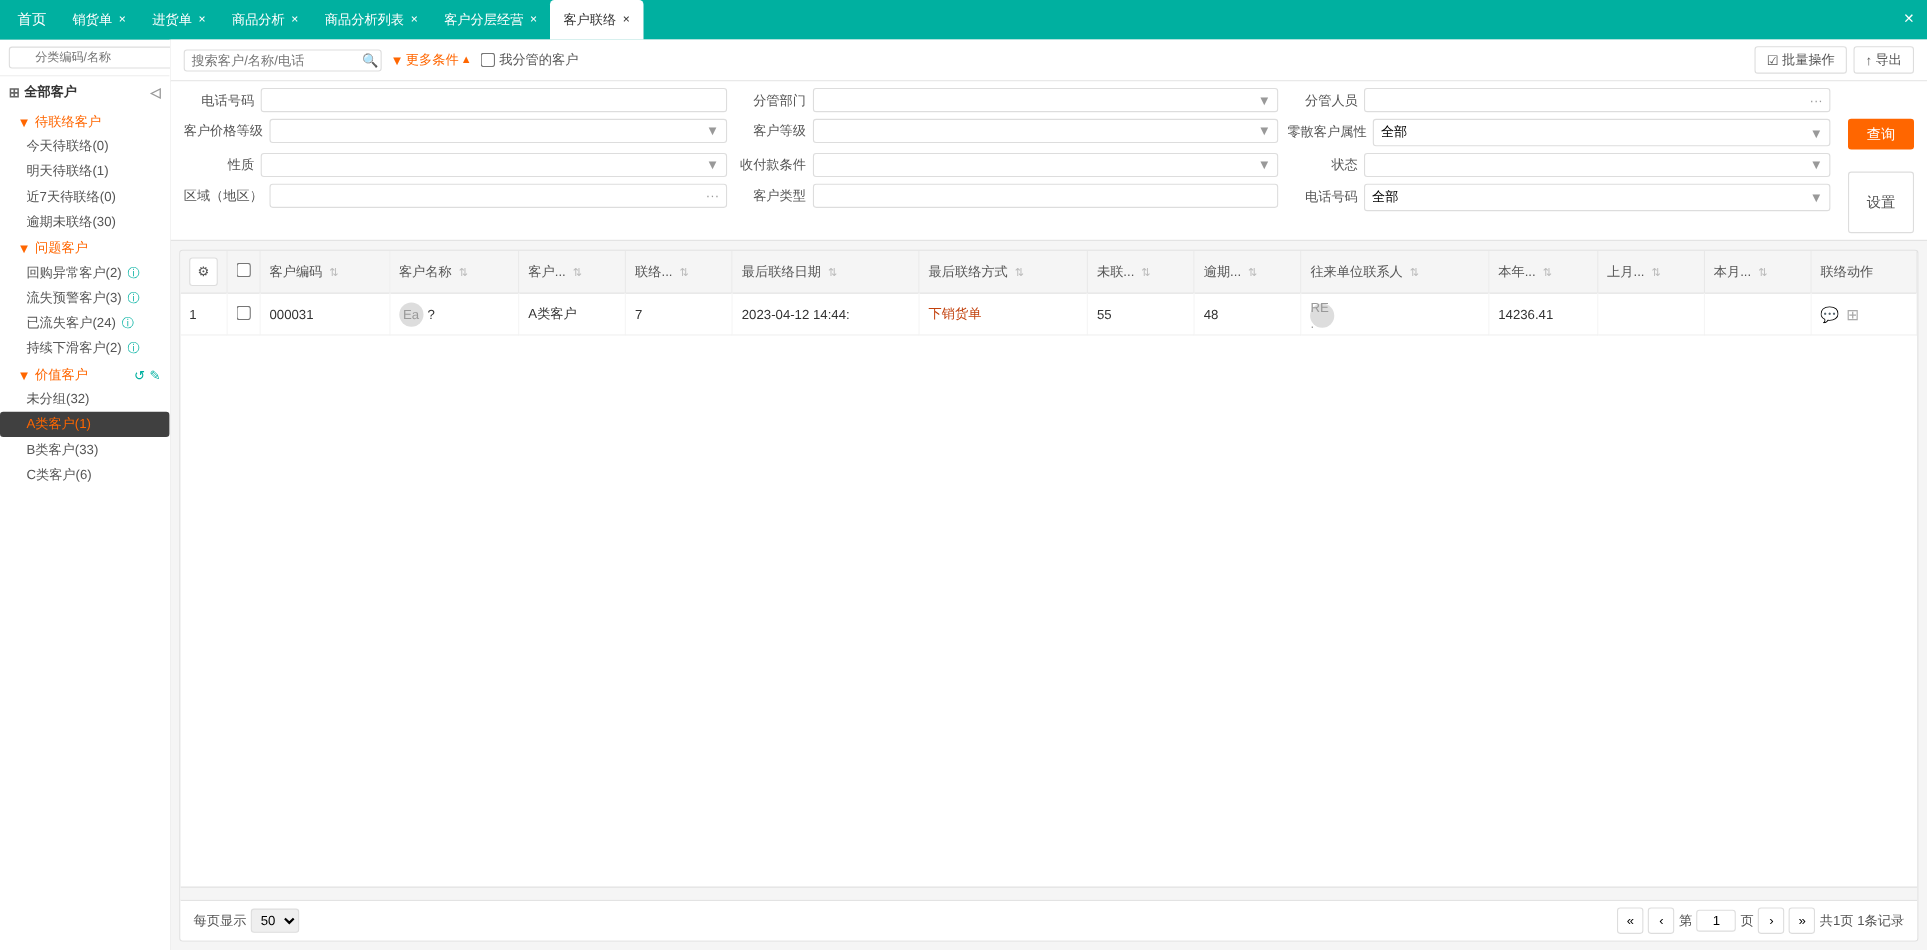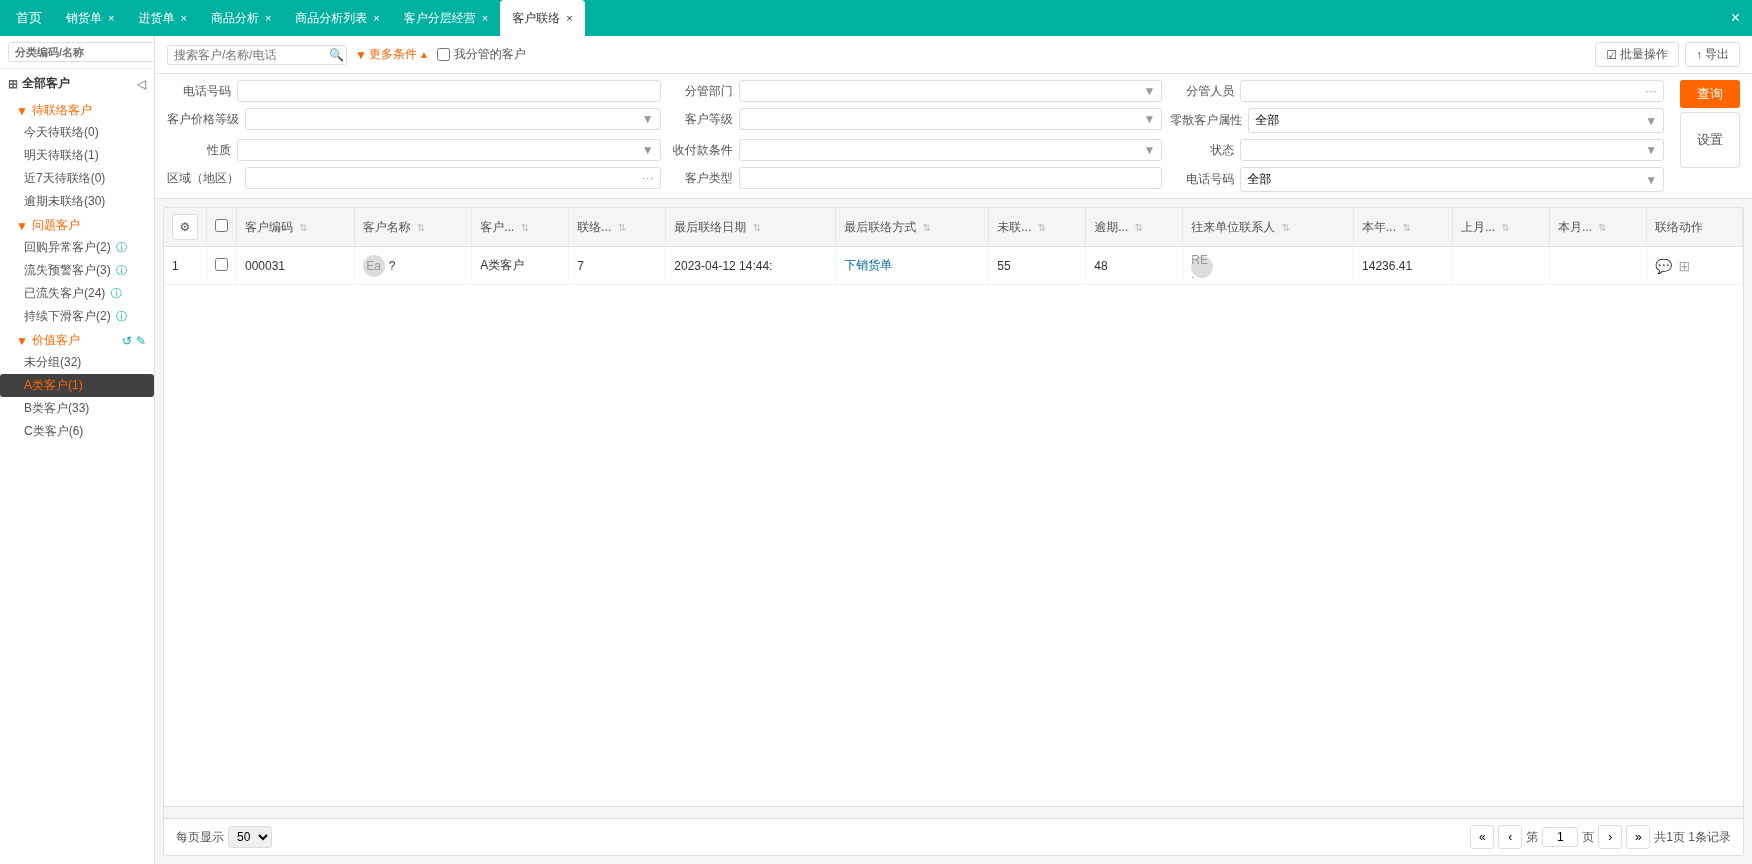--- a/index.html
+++ b/index.html
@@ -11,21 +11,21 @@
     .nav-tab.active { background: white; color: #333; border-radius: 4px 4px 0 0; align-items: center; }
     .nav-tab .close-btn { margin-left: 6px; font-size: 11px; cursor: pointer; color: inherit; }
     .nav-home { color: white; padding: 0 12px; font-size: 13px; cursor: pointer; }
     
     
     .main-layout { display: flex; height: calc(864px - 36px); }
     
     
     .sidebar { width: 155px; background: white; border-right: 1px solid #e0e0e0; overflow-y: auto; flex-shrink: 0; }
     .sidebar-search { padding: 6px 8px; border-bottom: 1px solid #eee; display: flex; align-items: center; }
-    .sidebar-search input { border: 1px solid #ddd; border-radius: 3px; padding: 3px 6px; flex: 1; font-size: 11px; outline: none; font-weight: bold; }
+    .sidebar-search input { border: 1px solid #ddd; border-radius: 3px; padding: 3px 23px; flex: 1; font-size: 11px; outline: none; }
     .sidebar-header { display: flex; align-items: center; font-weight: bold; color: #333; font-size: 13px; padding: 6px 8px; cursor: pointer; }
     .sidebar-header .grid-icon { margin-right: 4px; color: #666; }
     .sidebar-header .collapse-icon { margin-left: auto; color: #999; }
     .sidebar-group-title { color: #f60; font-size: 12px; padding: 4px 8px 2px 16px; display: flex; align-items: center; cursor: pointer; }
     .sidebar-group-title .arrow { margin-right: 4px; color: #f60; }
     .sidebar-item { padding: 3px 8px 3px 24px; color: #555; cursor: pointer; font-size: 12px; border-radius: 3px; }
     .sidebar-item.active { background: #404040; color: #f60; }
     
     
     .content { flex: 1; display: flex; flex-direction: column; background: #f5f5f5; overflow: hidden; }
@@ -45,31 +45,31 @@
     .adv-filters { background: white; border-bottom: 1px solid #e0e0e0; padding: 6px 12px; }
     .filter-row { display: flex; align-items: flex-start; gap: 8px; margin-bottom: 6px; }
     .filter-row:last-child { margin-bottom: 0; }
     .filter-field { display: flex; align-items: center; flex: 1; }
     .filter-label { color: #555; min-width: 70px; text-align: right; padding-right: 6px; white-space: nowrap; }
     .filter-input { border: 1px solid #ddd; border-radius: 3px; padding: 3px 6px; flex: 1; font-size: 12px; outline: none; }
     .filter-select { border: 1px solid #ddd; border-radius: 3px; padding: 3px 6px; flex: 1; font-size: 12px; outline: none; display: flex; align-items: center; justify-content: space-between; cursor: pointer; background: white; }
     .filter-select .caret { color: #999; }
     .btn-query { background: #f60; color: white; border: none; padding: 5px 16px; border-radius: 3px; cursor: pointer; font-size: 13px; }
     .btn-setting { background: white; color: #555; border: 1px solid #ddd; padding: 18px 16px; border-radius: 3px; cursor: pointer; font-size: 13px; }
-    .filter-actions-right { display: flex; flex-direction: column; gap: 4px; padding-left: 8px; }
+    .filter-actions-right { display: flex; flex-direction: column; gap: 20px; padding-left: 8px; margin-top: 28px; }
     
     
     .table-area { flex: 1; background: white; margin: 8px; border: 1px solid #e0e0e0; border-radius: 3px; overflow: hidden; display: flex; flex-direction: column; }
     .gear-btn { border: 1px solid #ddd; background: white; width: 26px; height: 26px; border-radius: 3px; cursor: pointer; display: flex; align-items: center; justify-content: center; }
     
     table { width: 100%; border-collapse: collapse; font-size: 12px; }
     thead tr { background: #f5f5f5; border-bottom: 1px solid #e0e0e0; }
     th { padding: 6px 8px; text-align: left; color: #555; font-weight: normal; border-right: 1px solid #e8e8e8; white-space: nowrap; position: relative; user-select: none; }
     td { padding: 6px 8px; border-bottom: 1px solid #f0f0f0; border-right: 1px solid #f5f5f5; color: #333; }
-    .link-text { color: #0369a1; cursor: pointer; text-decoration: none; }
+    .link-text { color: #c2410c; cursor: pointer; text-decoration: none; }
     
     
     .pagination { display: flex; align-items: center; justify-content: space-between; padding: 6px 12px; border-top: 1px solid #e0e0e0; background: white; }
     .page-size { display: flex; align-items: center; gap: 4px; color: #555; }
     .page-size select { border: 1px solid #ddd; border-radius: 3px; padding: 2px 4px; font-size: 12px; }
     .page-nav { display: flex; align-items: center; gap: 4px; color: #555; }
     .page-btn { border: 1px solid #ddd; background: white; width: 24px; height: 24px; border-radius: 3px; cursor: pointer; display: flex; align-items: center; justify-content: center; }
     .page-input { border: 1px solid #ddd; border-radius: 3px; width: 36px; text-align: center; padding: 2px; font-size: 12px; }
     .page-total { color: #555; }
     

